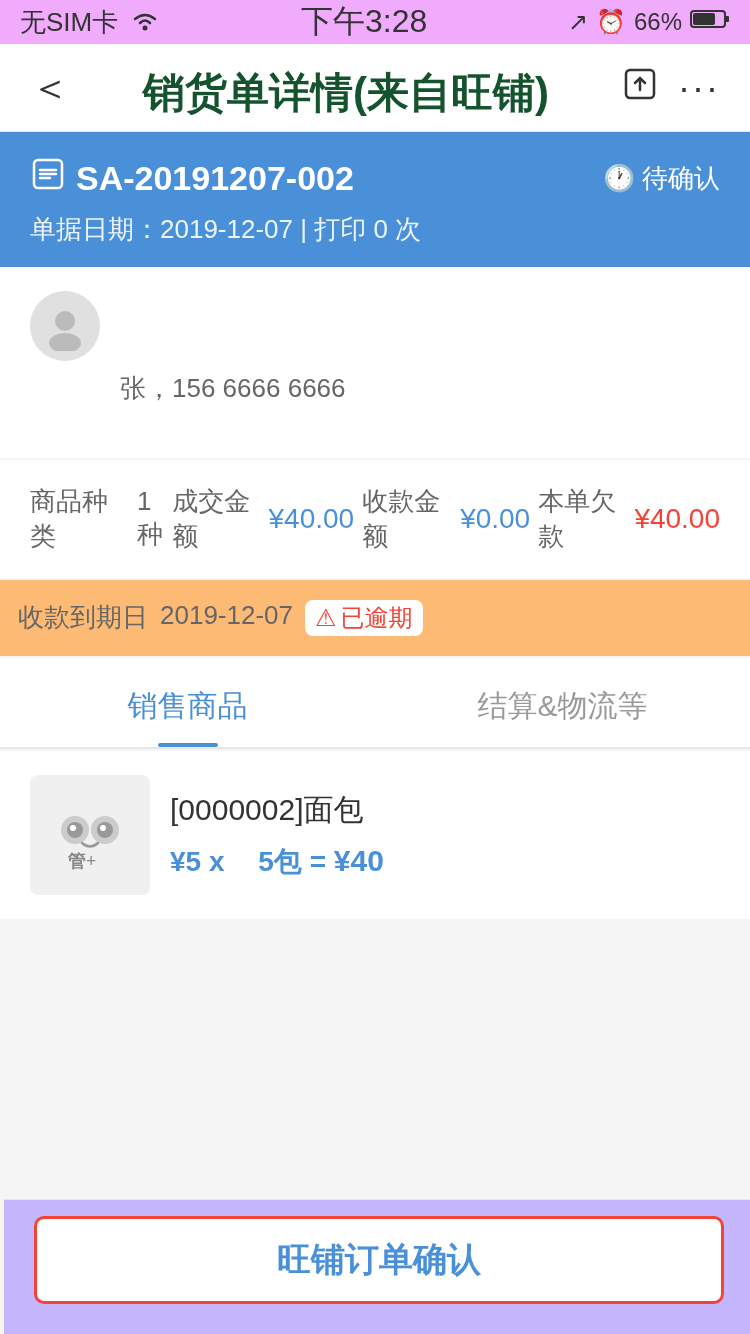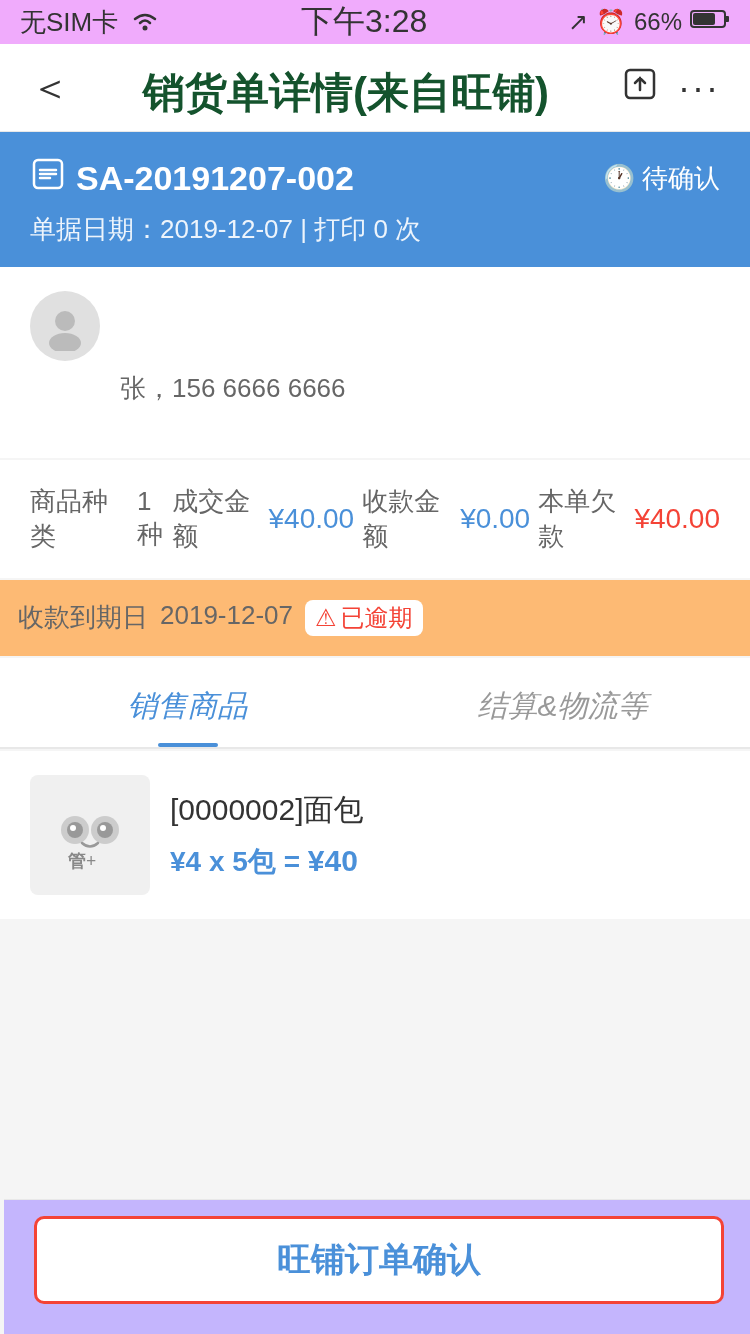--- a/index.html
+++ b/index.html
@@ -184,21 +184,20 @@
       display: flex;
       align-items: center;
       gap: 4px;
     }
 
     
     .tabs-section {
       background: #fff;
       border-bottom: 2px solid #e8e8e8;
       margin-bottom: 2px;
-      font-style: italic;
     }
     .tabs {
       display: flex;
       align-items: center;
     }
     .tab {
       flex: 1;
       text-align: center;
       padding: 28px 0 20px;
       font-size: 30px;
@@ -415,21 +414,21 @@
         <circle cx="65" cy="35" r="8" fill="#999"></circle>
         <circle cx="33" cy="33" r="3" fill="#fff"></circle>
         <circle cx="63" cy="33" r="3" fill="#fff"></circle>
         <path d="M42 48 Q50 55 58 48" stroke="#999" stroke-width="2.5" fill="none" stroke-linecap="round"></path>
         <text x="28" y="72" font-size="18" fill="#888" font-family="serif" font-weight="bold">管+</text>
       </svg>
     </div>
     <div class="product-info">
       <div class="product-name">[0000002]面包</div>
       <div class="product-price">
-        <span>¥4 x </span><span style="color:#4A90D9;">5包</span><span> = </span><span class="total">¥40</span>
+        <span>¥5 x </span><span style="color:#4A90D9;margin-left:26px;">5包</span><span> = </span><span class="total">¥40</span>
       </div>
     </div>
   </div>
 </div>
 
 <div class="content-body" style="height: 280px;"></div>
 
 <div class="bottom-bar">
   <button class="confirm-btn">
     <span>旺铺订单确认</span>

